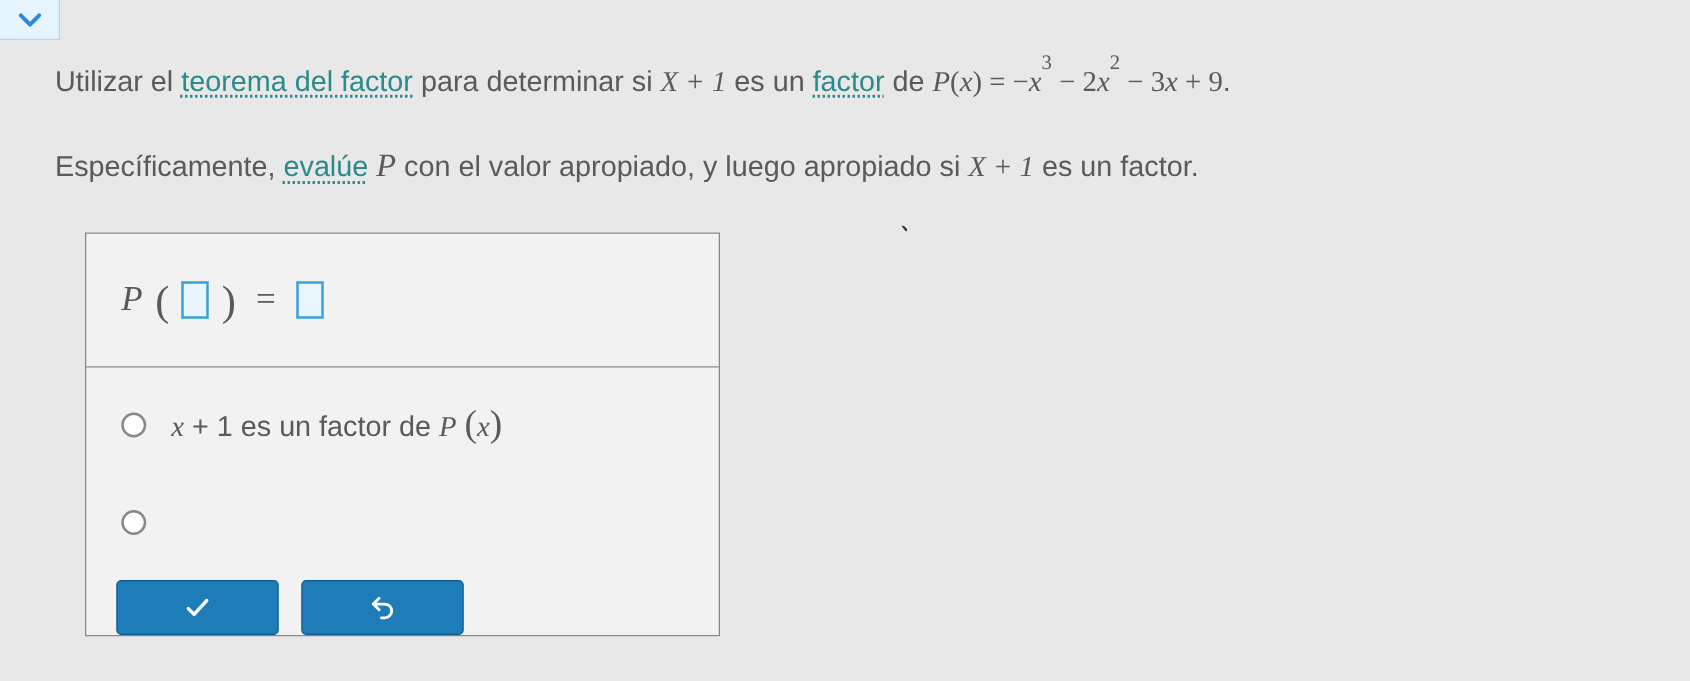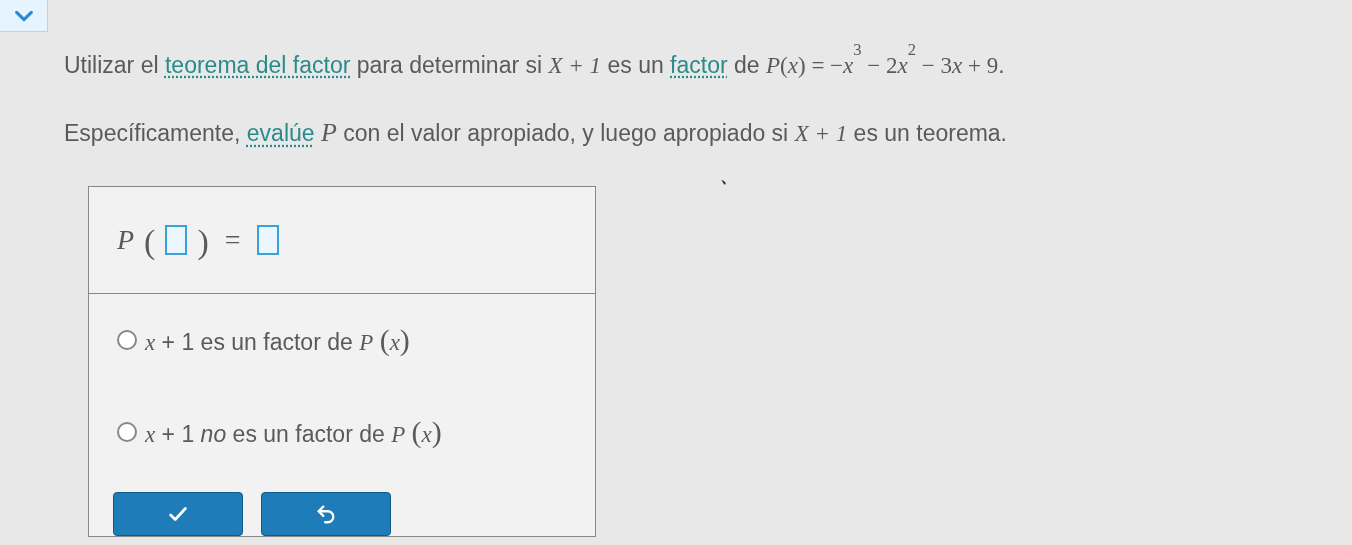--- a/index.html
+++ b/index.html
@@ -20,21 +20,21 @@
       background: #e6f4ff;
       border: 1px solid #b0d8f0;
       border-top: none;
       border-left: none;
       display: flex;
       align-items: center;
       justify-content: center;
     }
     .checkmark-badge svg { width: 28px; height: 22px; }
     .content {
-      padding: 40px 50px 0 64px;
+      padding: 40px 50px 0 44px;
       color: #5a5a5a;
       font-size: 23px;
       line-height: 1.6;
     }
     .para1 { margin-top: 6px; margin-bottom: 28px; }
     .para2 { margin-bottom: 32px; }
     .link {
       color: #2b8a8a;
       text-decoration: underline dotted;
       text-underline-offset: 4px;
@@ -64,21 +64,21 @@
       height: 30px;
       border: 2px solid #3aa0d8;
       background: #eaf6fd;
       vertical-align: middle;
     }
     .paren { font-style: normal; font-size: 34px; position: relative; top: 2px; }
     .eq { font-style: normal; margin: 0 6px; }
     .row-choice {
       display: flex;
       align-items: center;
-      gap: 8px;
+      gap: 20px;
       padding: 22px 28px;
       font-size: 23px;
       color: #5a5a5a;
     }
     .radio {
       width: 20px;
       height: 20px;
       border: 2px solid #888;
       border-radius: 50%;
       background: #fff;
@@ -120,21 +120,21 @@
   <svg viewBox="0 0 24 24" fill="none" stroke="#2b8ad8" stroke-width="3.5" stroke-linecap="round" stroke-linejoin="round">
       <polyline points="4 8 12 16 20 8"></polyline>
     </svg>
 </div>
 
 <div class="content">
   <p class="para1">
     <span>Utilizar el </span><span class="link">teorema del factor</span><span> para determinar si </span><span class="math-var">X + 1</span><span> es un </span><span class="link">factor</span><span> de </span><span class="math"><span class="math-var">P</span>(<span class="math-var">x</span>) = −<span class="math-var">x</span><sup>3</sup> − 2<span class="math-var">x</span><sup>2</sup> − 3<span class="math-var">x</span> + 9</span><span>.</span>
   </p>
   <p class="para2">
-    <span>Específicamente, </span><span class="link">evalúe</span><span> </span><span class="math-var" style="font-size:26px">P</span><span> con el valor apropiado, y luego apropiado si </span><span class="math-var">X + 1</span><span> es un teorema.</span>
+    <span>Específicamente, </span><span class="link">evalúe</span><span> </span><span class="math-var" style="font-size:26px">P</span><span> con el valor apropiado, y luego apropiado si </span><span class="math-var">X + 1</span><span> es un factor.</span>
   </p>
 
   <div class="scribble">、</div>
 
   <div class="answer-box">
     <div class="row-eval">
       <span>P</span>
       <span class="paren">(</span>
       <span class="blank-box"></span>
       <span class="paren">)</span>
@@ -144,23 +144,20 @@
 
     <div class="row-choice">
       <span class="radio"></span>
       <span class="choice-txt">
         <span class="mv">x</span> + 1<span> es un factor de </span><span class="mv">P</span> <span class="parens">(</span><span class="mv">x</span><span class="parens">)</span>
       </span>
     </div>
 
     <div class="row-choice">
       <span class="radio"></span>
-      <span class="choice-txt">
-        <span class="mv">x</span> + 1<span class="em"> no</span><span> es un factor de </span><span class="mv">P</span> <span class="parens">(</span><span class="mv">x</span><span class="parens">)</span>
-      </span>
     </div>
 
     <div class="btn-row">
       <div class="btn">
         <svg viewBox="0 0 24 24" fill="none" stroke="#fff" stroke-width="3" stroke-linecap="round" stroke-linejoin="round">
             <polyline points="4 13 9 18 20 6"></polyline>
           </svg>
       </div>
       <div class="btn">
         <svg viewBox="0 0 24 24" fill="none" stroke="#fff" stroke-width="2.5" stroke-linecap="round" stroke-linejoin="round">

